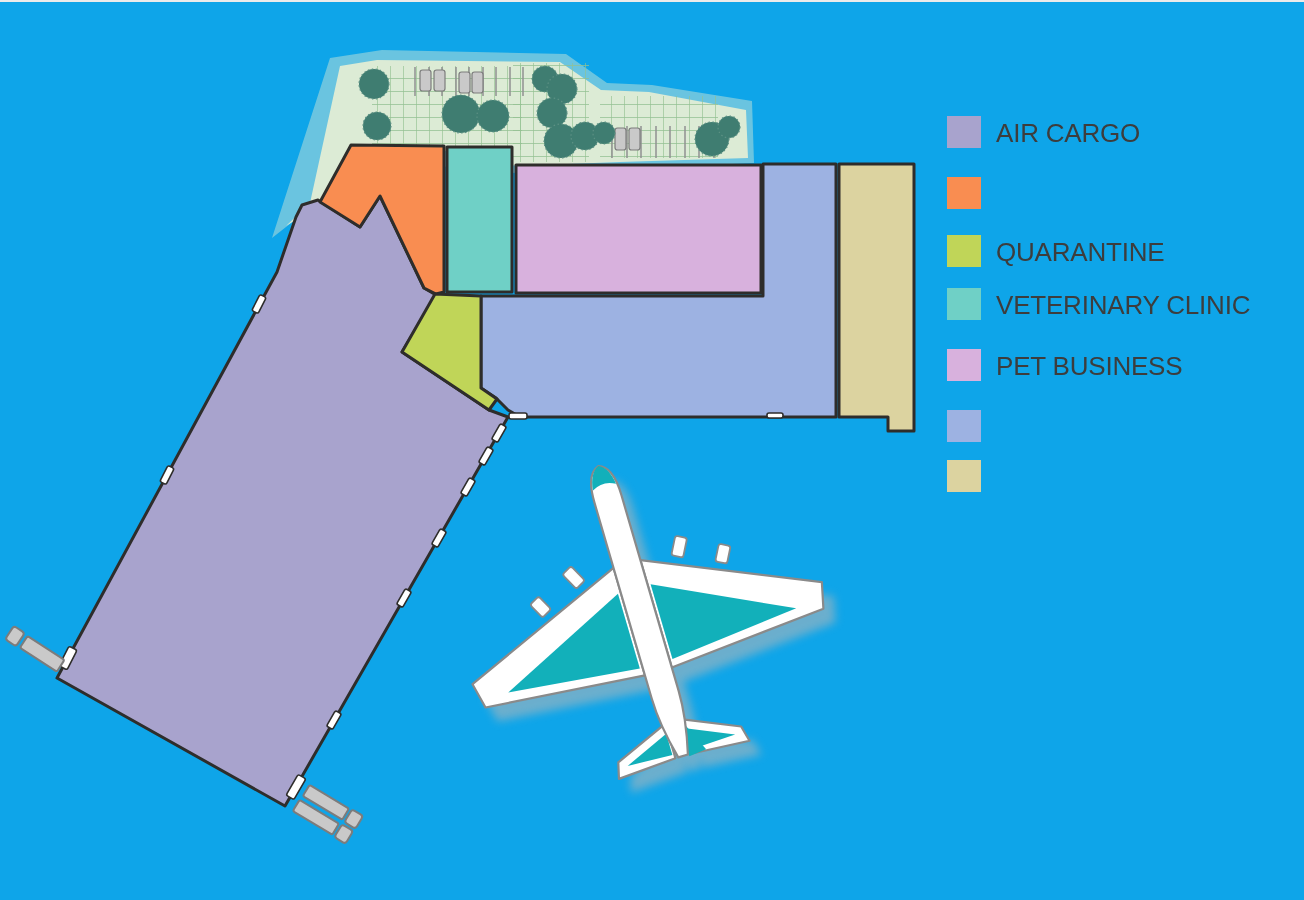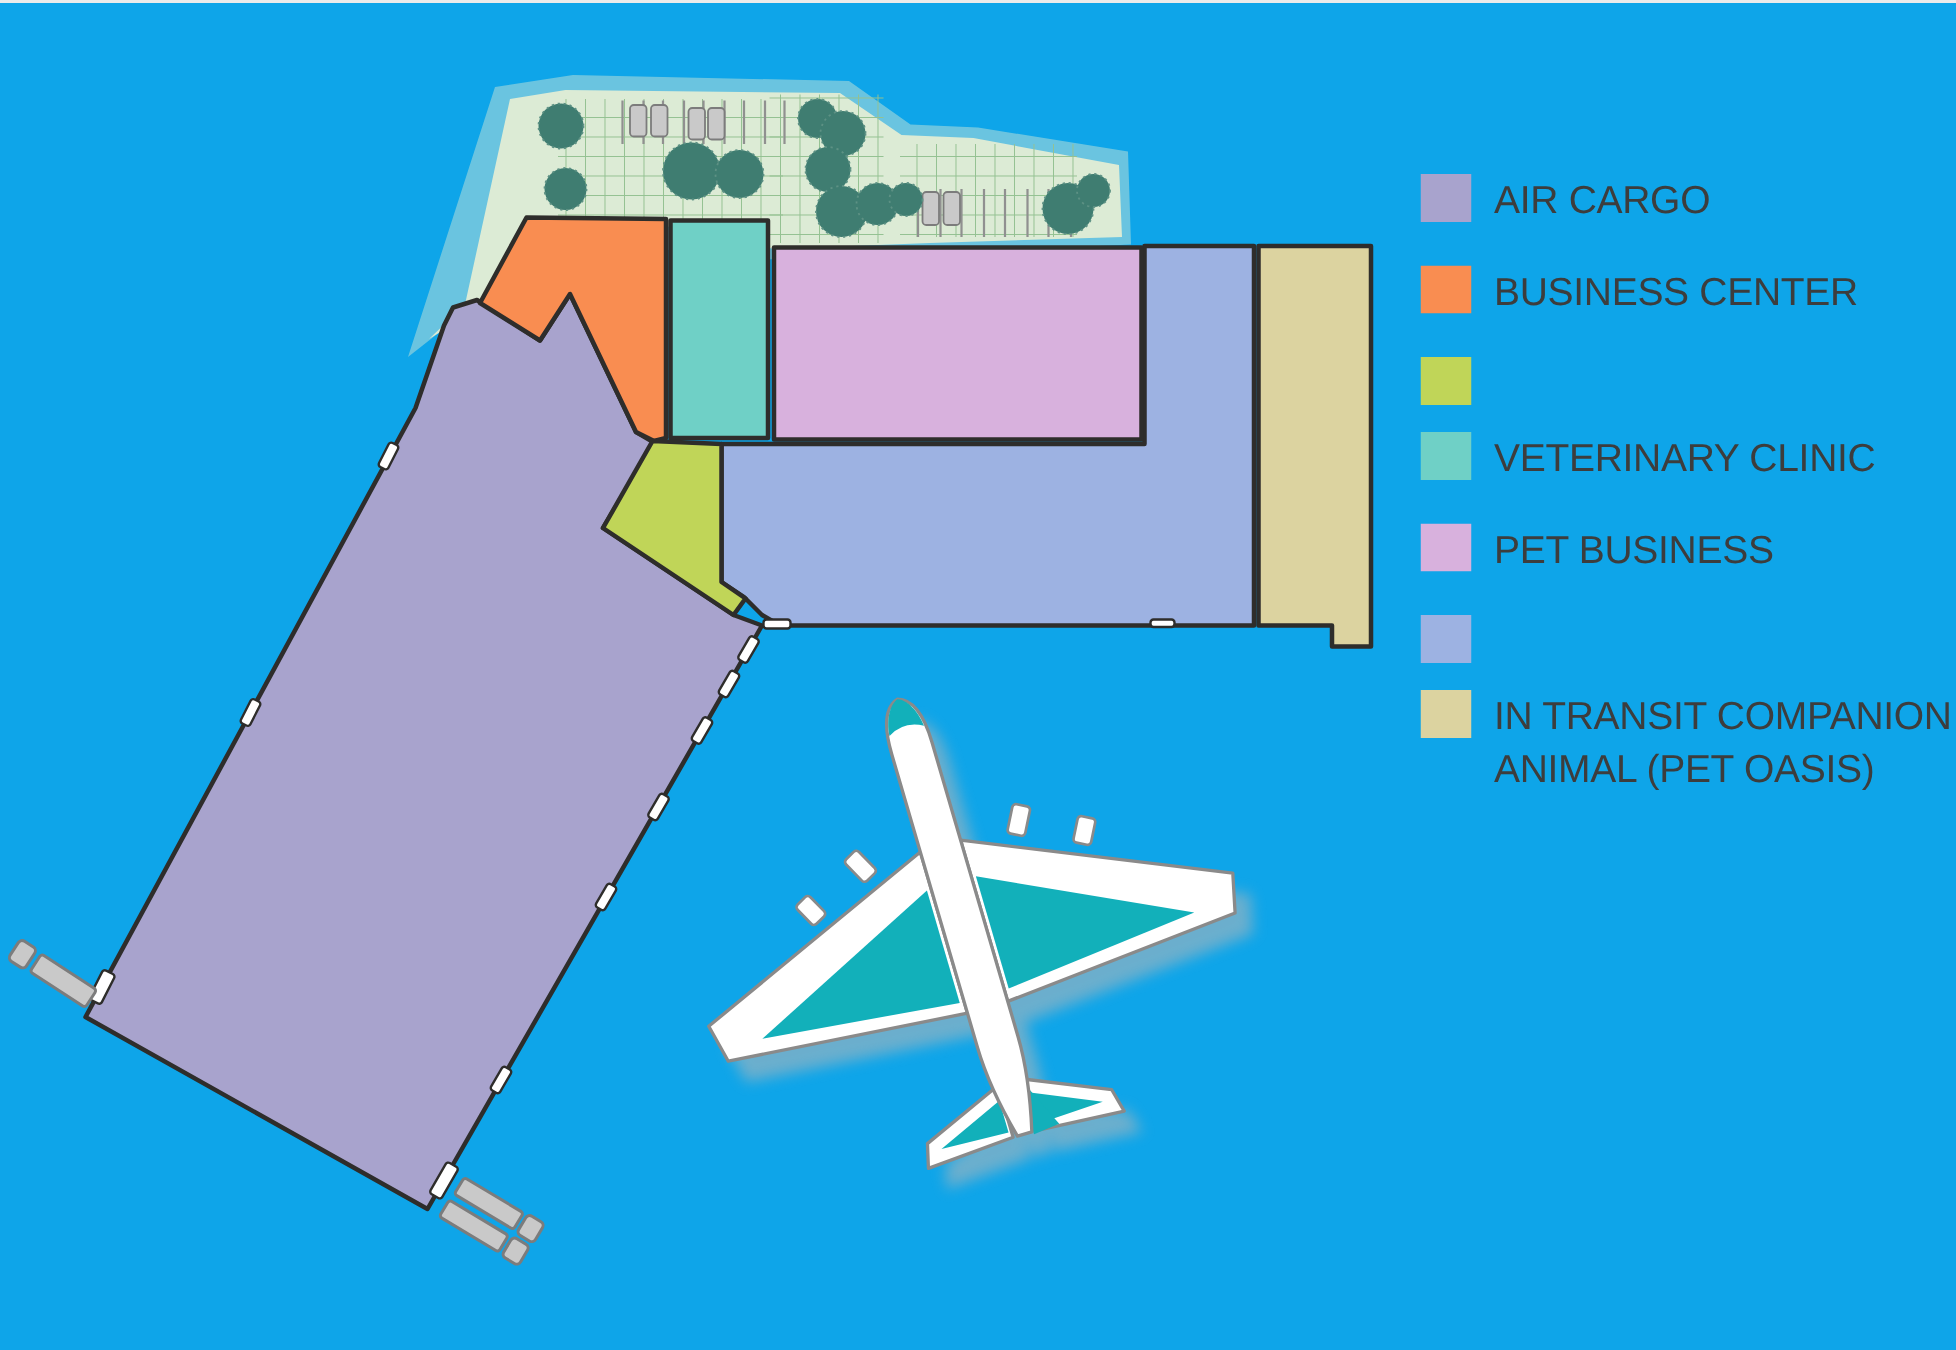--- a/index.html
+++ b/index.html
@@ -175,31 +175,28 @@
       <div class="legend-label">
         <div>AIR CARGO</div>
         <div></div>
       </div>
     </div>
 
     <div class="legend-item">
       <svg class="swatch" width="34" height="32">
         <rect width="34" height="32" fill="#f98d51"></rect>
         </svg>
-      <div class="legend-label">
-        <div>BUSINESS CENTER</div>
-        <div></div>
-      </div>
     </div>
 
     <div class="legend-item two-line">
       <svg class="swatch" width="34" height="32">
         <rect width="34" height="32" fill="#c0d558"></rect>
         </svg>
       <div class="legend-label">
+        <div>QUARANTINE</div>
       </div>
     </div>
 
     <div class="legend-item">
       <svg class="swatch" width="34" height="32">
         <rect width="34" height="32" fill="#6fd0c6"></rect>
         </svg>
       <div class="legend-label">
         <div>VETERINARY CLINIC</div>
         <div></div>
@@ -219,20 +216,16 @@
     <div class="legend-item two-line">
       <svg class="swatch" width="34" height="32">
         <rect width="34" height="32" fill="#9db2e2"></rect>
         </svg>
     </div>
 
     <div class="legend-item two-line">
       <svg class="swatch" width="34" height="32">
         <rect width="34" height="32" fill="#dcd3a0"></rect>
         </svg>
-      <div class="legend-label">
-        <div>IN TRANSIT COMPANION</div>
-        <div>ANIMAL (PET OASIS)</div>
-      </div>
     </div>
 
   </div>
 </div>
 
 </body></html>

